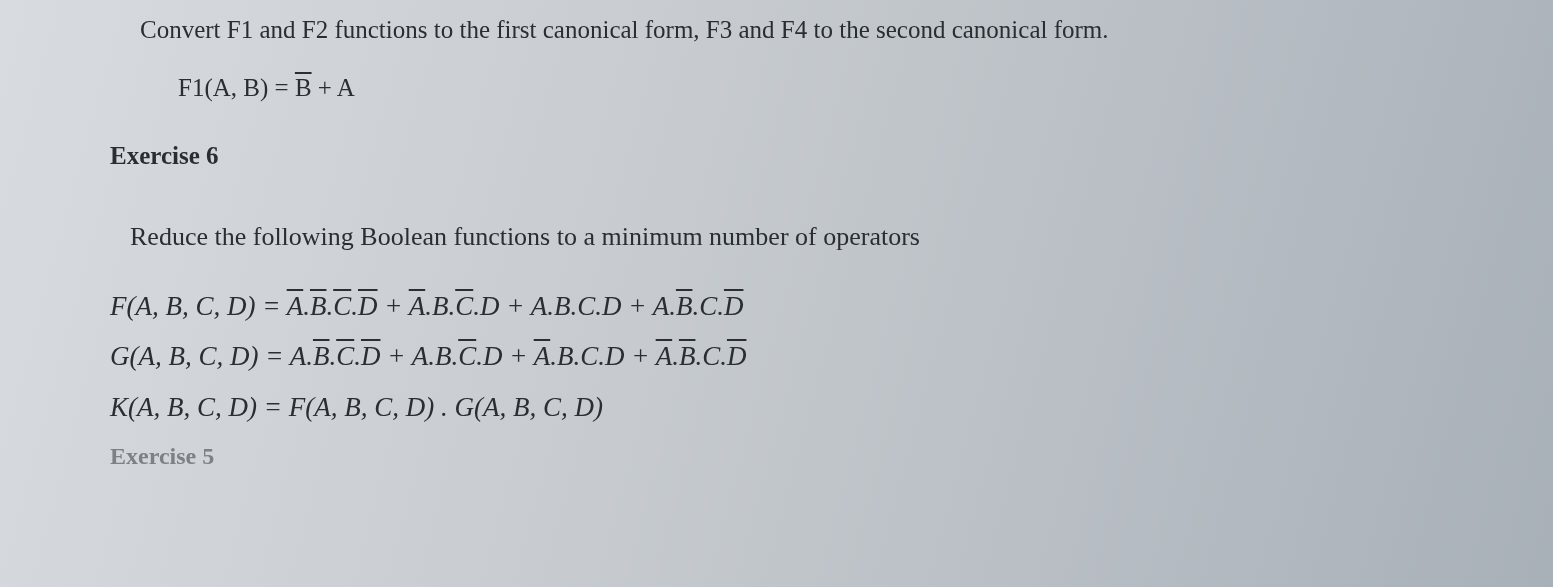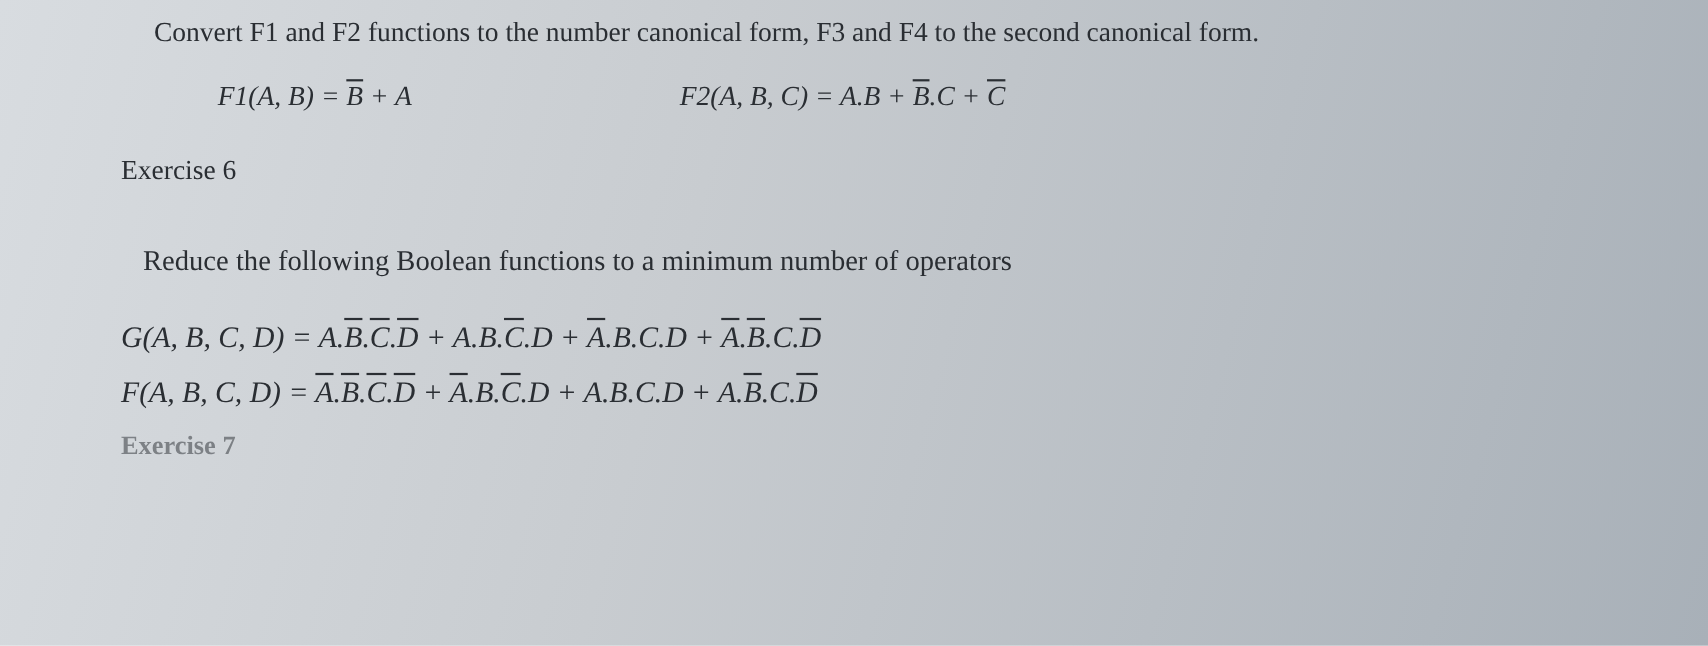--- a/index.html
+++ b/index.html
@@ -21,32 +21,31 @@
     .instruction {
       font-size: 25px;
       margin-bottom: 18px;
       margin-left: 30px;
     }
     .equations-row {
       display: flex;
       margin-bottom: 8px;
     }
     .eq-left {
-      margin-left: 88px;
+      margin-left: 68px;
       width: 380px;
-      font-style: italic;
       font-size: 25px;
     }
     .eq-right {
       font-style: italic;
       font-size: 25px;
       margin-left: 40px;
     }
     .exercise-heading {
-      font-weight: normal;
+      font-weight: bold;
       font-size: 25px;
       margin-top: 20px;
       margin-bottom: 24px;
     }
     .reduce-text {
       font-size: 26px;
       margin-left: 20px;
       margin-bottom: 26px;
       margin-top: 40px;
     }
@@ -65,40 +64,40 @@
     .exercise-bottom {
       font-weight: bold;
       font-size: 24px;
       margin-top: 8px;
       opacity: 0.5;
     }
   </style>
 </head>
 <body>
 
-<div class="instruction">Convert F1 and F2 functions to the number canonical form, F3 and F4 to the second canonical form.</div>
+<div class="instruction">Convert F1 and F2 functions to the first canonical form, F3 and F4 to the second canonical form.</div>
 
 <div class="equations-row">
   <div class="eq-left">
     <span>F1(A, B) = <span class="bar">B</span> + A</span>
-  </div>
-  <div class="eq-right">
-    <span>F2(A, B, C) = A.B + <span class="bar">B</span>.C + <span class="bar">C</span></span>
   </div>
 </div>
 
 <div class="equations-row">
 </div>
 
 <div class="exercise-heading">Exercise 6</div>
 
 <div class="reduce-text">Reduce the following Boolean functions to a minimum number of operators</div>
 
 <div class="func-list">
   <div class="func-item">
+    F(A, B, C, D) = <span class="bar">A</span>.<span class="bar">B</span>.<span class="bar">C</span>.<span class="bar">D</span> + <span class="bar">A</span>.B.<span class="bar">C</span>.D + A.B.C.D + A.<span class="bar">B</span>.C.<span class="bar">D</span>
+  </div>
+  <div class="func-item">
     G(A, B, C, D) = A.<span class="bar">B</span>.<span class="bar">C</span>.<span class="bar">D</span> + A.B.<span class="bar">C</span>.D + <span class="bar">A</span>.B.C.D + <span class="bar">A</span>.<span class="bar">B</span>.C.<span class="bar">D</span>
   </div>
   <div class="func-item">
-    F(A, B, C, D) = <span class="bar">A</span>.<span class="bar">B</span>.<span class="bar">C</span>.<span class="bar">D</span> + <span class="bar">A</span>.B.<span class="bar">C</span>.D + A.B.C.D + A.<span class="bar">B</span>.C.<span class="bar">D</span>
+    K(A, B, C, D) = F(A, B, C, D) . G(A, B, C, D)
   </div>
 </div>
 
-<div class="exercise-bottom">Exercise 7</div>
+<div class="exercise-bottom">Exercise 5</div>
 
 </body></html>

